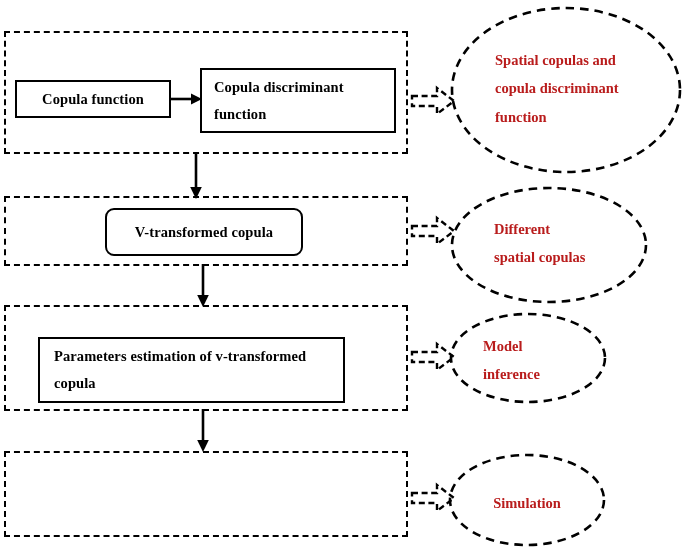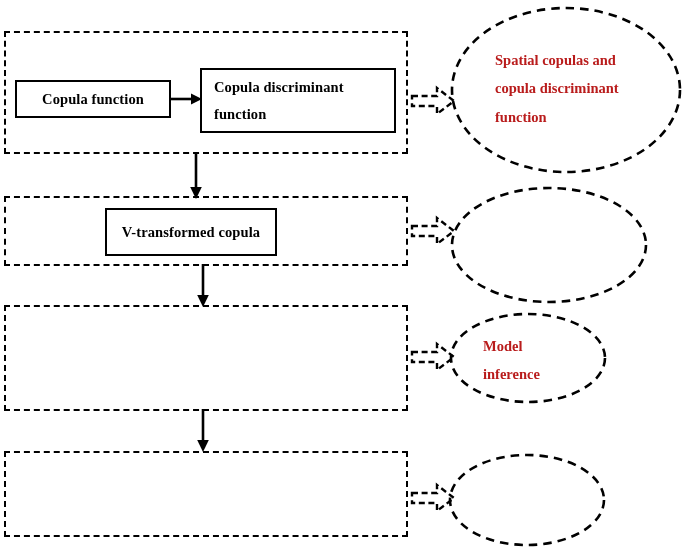--- a/index.html
+++ b/index.html
@@ -113,39 +113,45 @@
 copula  discriminant
 function</div>
 
   <svg class="connector" style="left:183px; top:152px; width:26px; height:48px;" viewBox="0 0 26 48">
     <line x1="13" y1="0" x2="13" y2="39" stroke="#000000" stroke-width="2.6"></line>
     <polygon points="13,47 7.2,35 18.8,35" fill="#000000"></polygon>
   </svg>
 
   <div class="dashed-container" style="left:4px; top:196px; width:404px; height:70px;"></div>
 
-  <div class="solid-box" style="left:105px; top:208px; width:172px; height:48px;">
+  <div class="solid-box" style="left:105px; top:208px; width:198px; height:48px;border-radius:9px;">
     <span class="box-text">V-transformed copula</span>
   </div>
 
   <svg class="dash-arrow" style="left:411px; top:214px; width:46px; height:34px;" viewBox="0 0 46 34">
     <path d="M1,12 L26,12 L26,4 L43,17 L26,30 L26,22 L1,22 Z" fill="none" stroke="#000000" stroke-width="2.4" stroke-dasharray="6,3.6"></path>
   </svg>
 
   <svg class="ellipse-svg" style="left:450px; top:186px; width:198px; height:118px;" viewBox="0 0 198 118">
     <ellipse cx="99" cy="59" rx="97" ry="57" fill="none" stroke="#000000" stroke-width="2.6" stroke-dasharray="8.5,6"></ellipse>
   </svg>
+  <div class="ellipse-label" style="left:494px; top:215px; width:150px;">Different
+spatial copulas</div>
 
   <svg class="connector" style="left:190px; top:264px; width:26px; height:44px;" viewBox="0 0 26 44">
     <line x1="13" y1="0" x2="13" y2="35" stroke="#000000" stroke-width="2.6"></line>
     <polygon points="13,43 7.2,31 18.8,31" fill="#000000"></polygon>
   </svg>
 
   <div class="dashed-container" style="left:4px; top:305px; width:404px; height:106px;"></div>
 
+  <div class="solid-box" style="left:38px; top:337px; width:307px; height:66px;">
+    <span class="box-text indent">Parameters  estimation  of  v-transformed
+      copula</span>
+  </div>
 
   <svg class="dash-arrow" style="left:411px; top:340px; width:46px; height:34px;" viewBox="0 0 46 34">
     <path d="M1,12 L26,12 L26,4 L43,17 L26,30 L26,22 L1,22 Z" fill="none" stroke="#000000" stroke-width="2.4" stroke-dasharray="6,3.6"></path>
   </svg>
 
   <svg class="ellipse-svg" style="left:449px; top:312px; width:158px; height:92px;" viewBox="0 0 158 92">
     <ellipse cx="79" cy="46" rx="77" ry="44" fill="none" stroke="#000000" stroke-width="2.6" stroke-dasharray="8.5,6"></ellipse>
   </svg>
   <div class="ellipse-label" style="left:483px; top:332px; width:120px;">Model
 inference</div>
@@ -158,14 +164,15 @@
   <div class="dashed-container" style="left:4px; top:451px; width:404px; height:86px;"></div>
 
 
   <svg class="dash-arrow" style="left:411px; top:481px; width:46px; height:34px;" viewBox="0 0 46 34">
     <path d="M1,12 L26,12 L26,4 L43,17 L26,30 L26,22 L1,22 Z" fill="none" stroke="#000000" stroke-width="2.4" stroke-dasharray="6,3.6"></path>
   </svg>
 
   <svg class="ellipse-svg" style="left:448px; top:453px; width:158px; height:94px;" viewBox="0 0 158 94">
     <ellipse cx="79" cy="47" rx="77" ry="45" fill="none" stroke="#000000" stroke-width="2.6" stroke-dasharray="8.5,6"></ellipse>
   </svg>
+  <div class="ellipse-label centered" style="left:467px; top:489px; width:120px;">Simulation</div>
 
 </div>
 
 </body></html>

